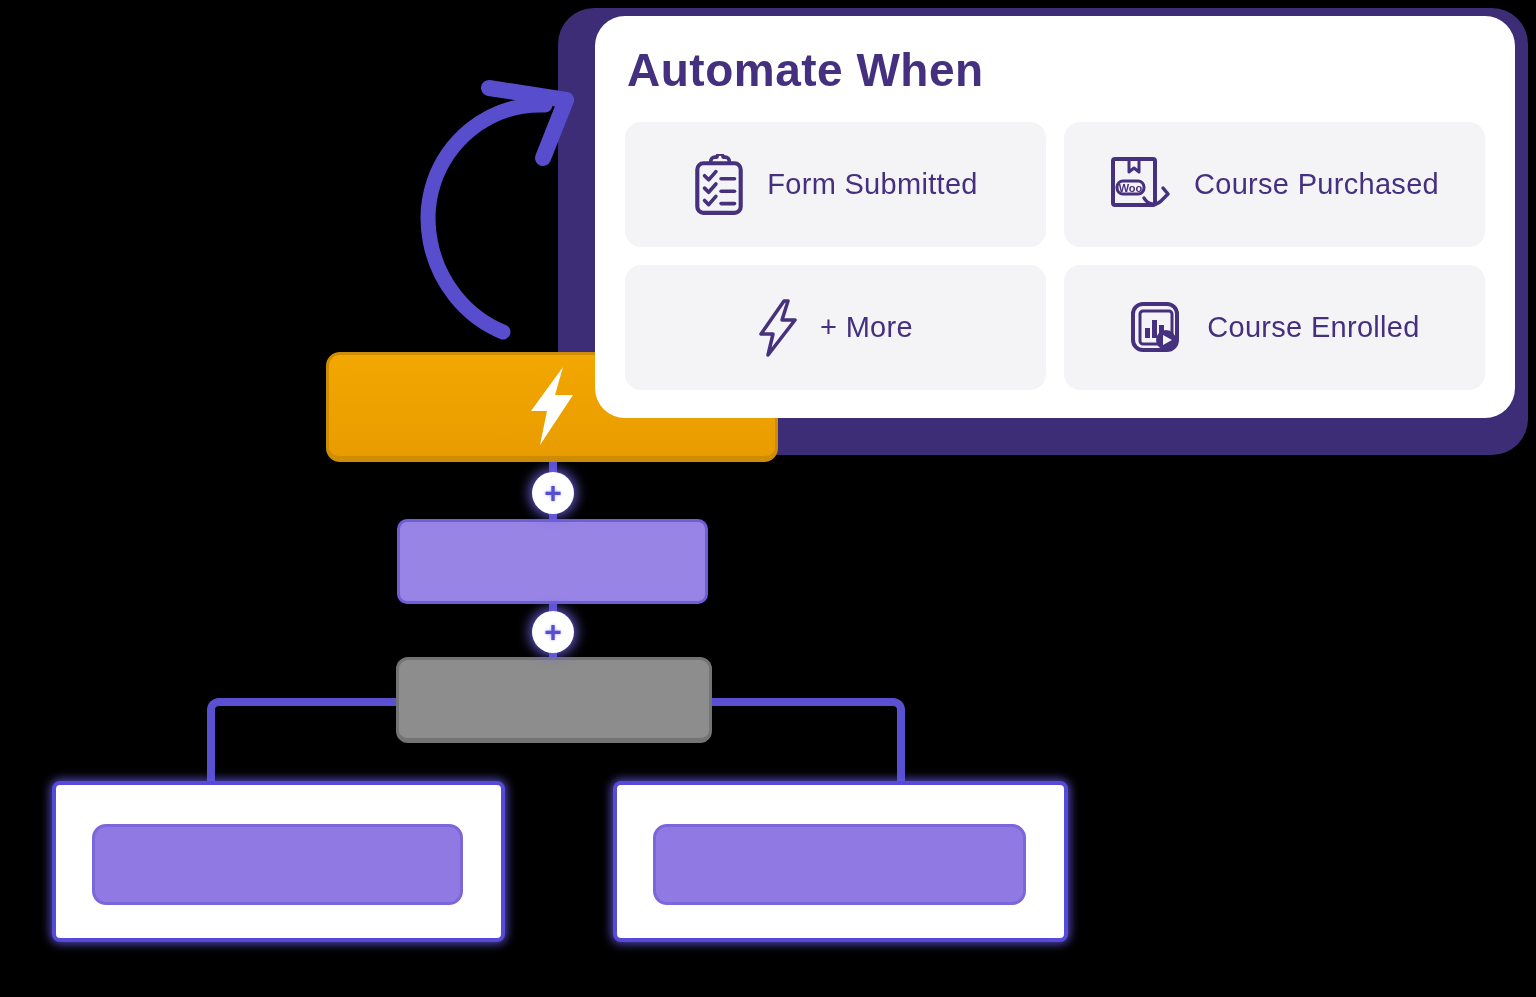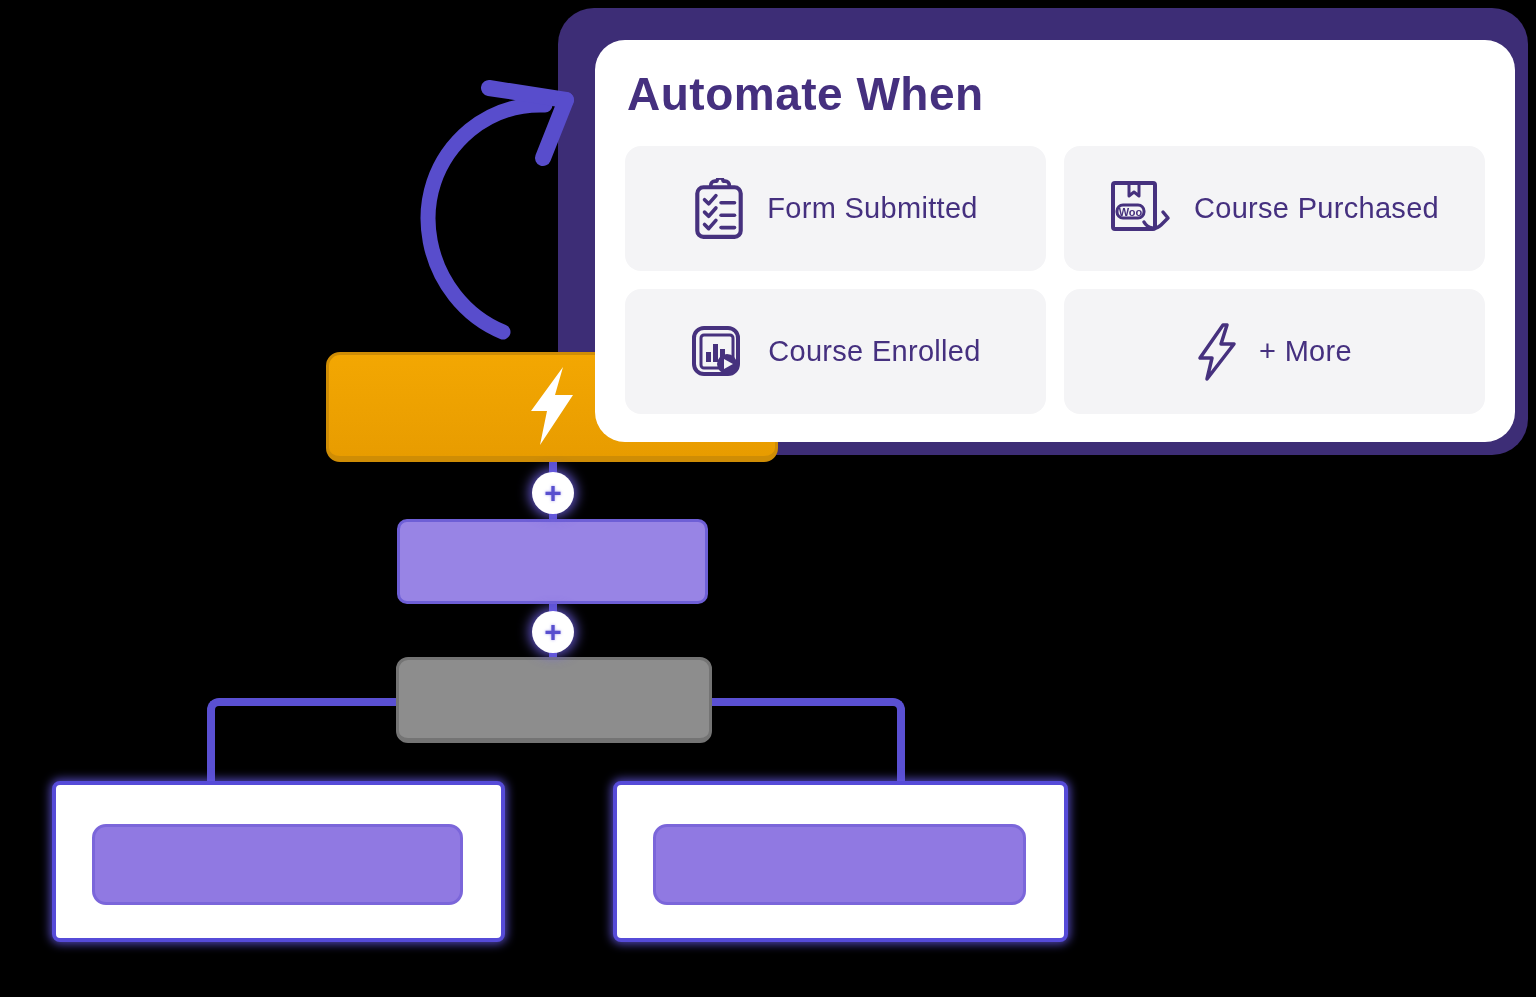--- a/index.html
+++ b/index.html
@@ -8,21 +8,21 @@
     overflow:hidden;font-family:"Liberation Sans",sans-serif;
   }
   
   .popup-backing{
     position:absolute;left:558px;top:8px;width:970px;height:447px;
     background:#3D2D76;border-radius:36px;z-index:1;
   }
   .popup-card{
     position:absolute;left:595px;top:16px;width:920px;height:402px;
     background:#fff;border-radius:30px;z-index:4;
-    padding:28px 30px;box-sizing:border-box;margin-top:24px;
+    padding:28px 30px;box-sizing:border-box;
   }
   .popup-title{
     margin:0 0 25px 2px;font-size:46px;font-weight:bold;letter-spacing:.5px;
     color:#45307F;line-height:53px;
   }
   .options-grid{
     display:grid;grid-template-columns:1fr 1fr;grid-auto-rows:125px;gap:18px;text-align:center;
   }
   .option-tile{
     background:#F4F4F6;border-radius:16px;display:flex;align-items:center;
@@ -153,35 +153,35 @@
           <rect x="3" y="3" width="42" height="46" rx="2" stroke-width="4"></rect>
           <path d="M19 3 v13 l5 -4 l5 4 V3" stroke-width="3"></path>
           <rect x="7" y="25" width="27" height="13" rx="6" stroke-width="3"></rect>
           <text x="20.5" y="35.5" text-anchor="middle" font-size="11" font-weight="bold" fill="#46317E" stroke="none" font-family="Liberation Sans, sans-serif">Woo</text>
           <path d="M34 42 c4 7 12 8 17 3 l7 -7 -5 -6" stroke-width="3.5"></path>
         </svg>
         <span class="option-label">Course Purchased</span>
       </div>
 
       <div class="option-tile">
+        <svg class="tile-icon" width="40" height="60" viewBox="0 0 40 60" fill="none" stroke="#46317E" stroke-width="3.5" stroke-linejoin="round" stroke-linecap="round">
+          <path d="M26 3 L3 36 H15 L10 57 L37 22 H24 L30 3 Z"></path>
+        </svg>
+        <span class="option-label">+ More</span>
+      </div>
+
+      <div class="option-tile">
         <svg class="tile-icon" width="56" height="56" viewBox="0 0 56 56" fill="none" stroke="#46317E" stroke-linecap="round" stroke-linejoin="round">
           <rect x="4" y="4" width="44" height="46" rx="10" stroke-width="4"></rect>
           <rect x="11" y="11" width="32" height="33" rx="3" stroke-width="3"></rect>
           <rect x="16" y="28" width="5" height="10" fill="#46317E" stroke="none"></rect>
           <rect x="23" y="20" width="5" height="18" fill="#46317E" stroke="none"></rect>
           <rect x="30" y="25" width="5" height="13" fill="#46317E" stroke="none"></rect>
           <circle cx="37" cy="40" r="10" fill="#46317E" stroke="none"></circle>
           <path d="M34 35 L43 40 L34 45 Z" fill="#F4F4F6" stroke="none"></path>
         </svg>
         <span class="option-label">Course Enrolled</span>
       </div>
 
-      <div class="option-tile">
-        <svg class="tile-icon" width="40" height="60" viewBox="0 0 40 60" fill="none" stroke="#46317E" stroke-width="3.5" stroke-linejoin="round" stroke-linecap="round">
-          <path d="M26 3 L3 36 H15 L10 57 L37 22 H24 L30 3 Z"></path>
-        </svg>
-        <span class="option-label">+ More</span>
-      </div>
-
     </div>
   </div>
 
 </div>
 
 </body></html>

